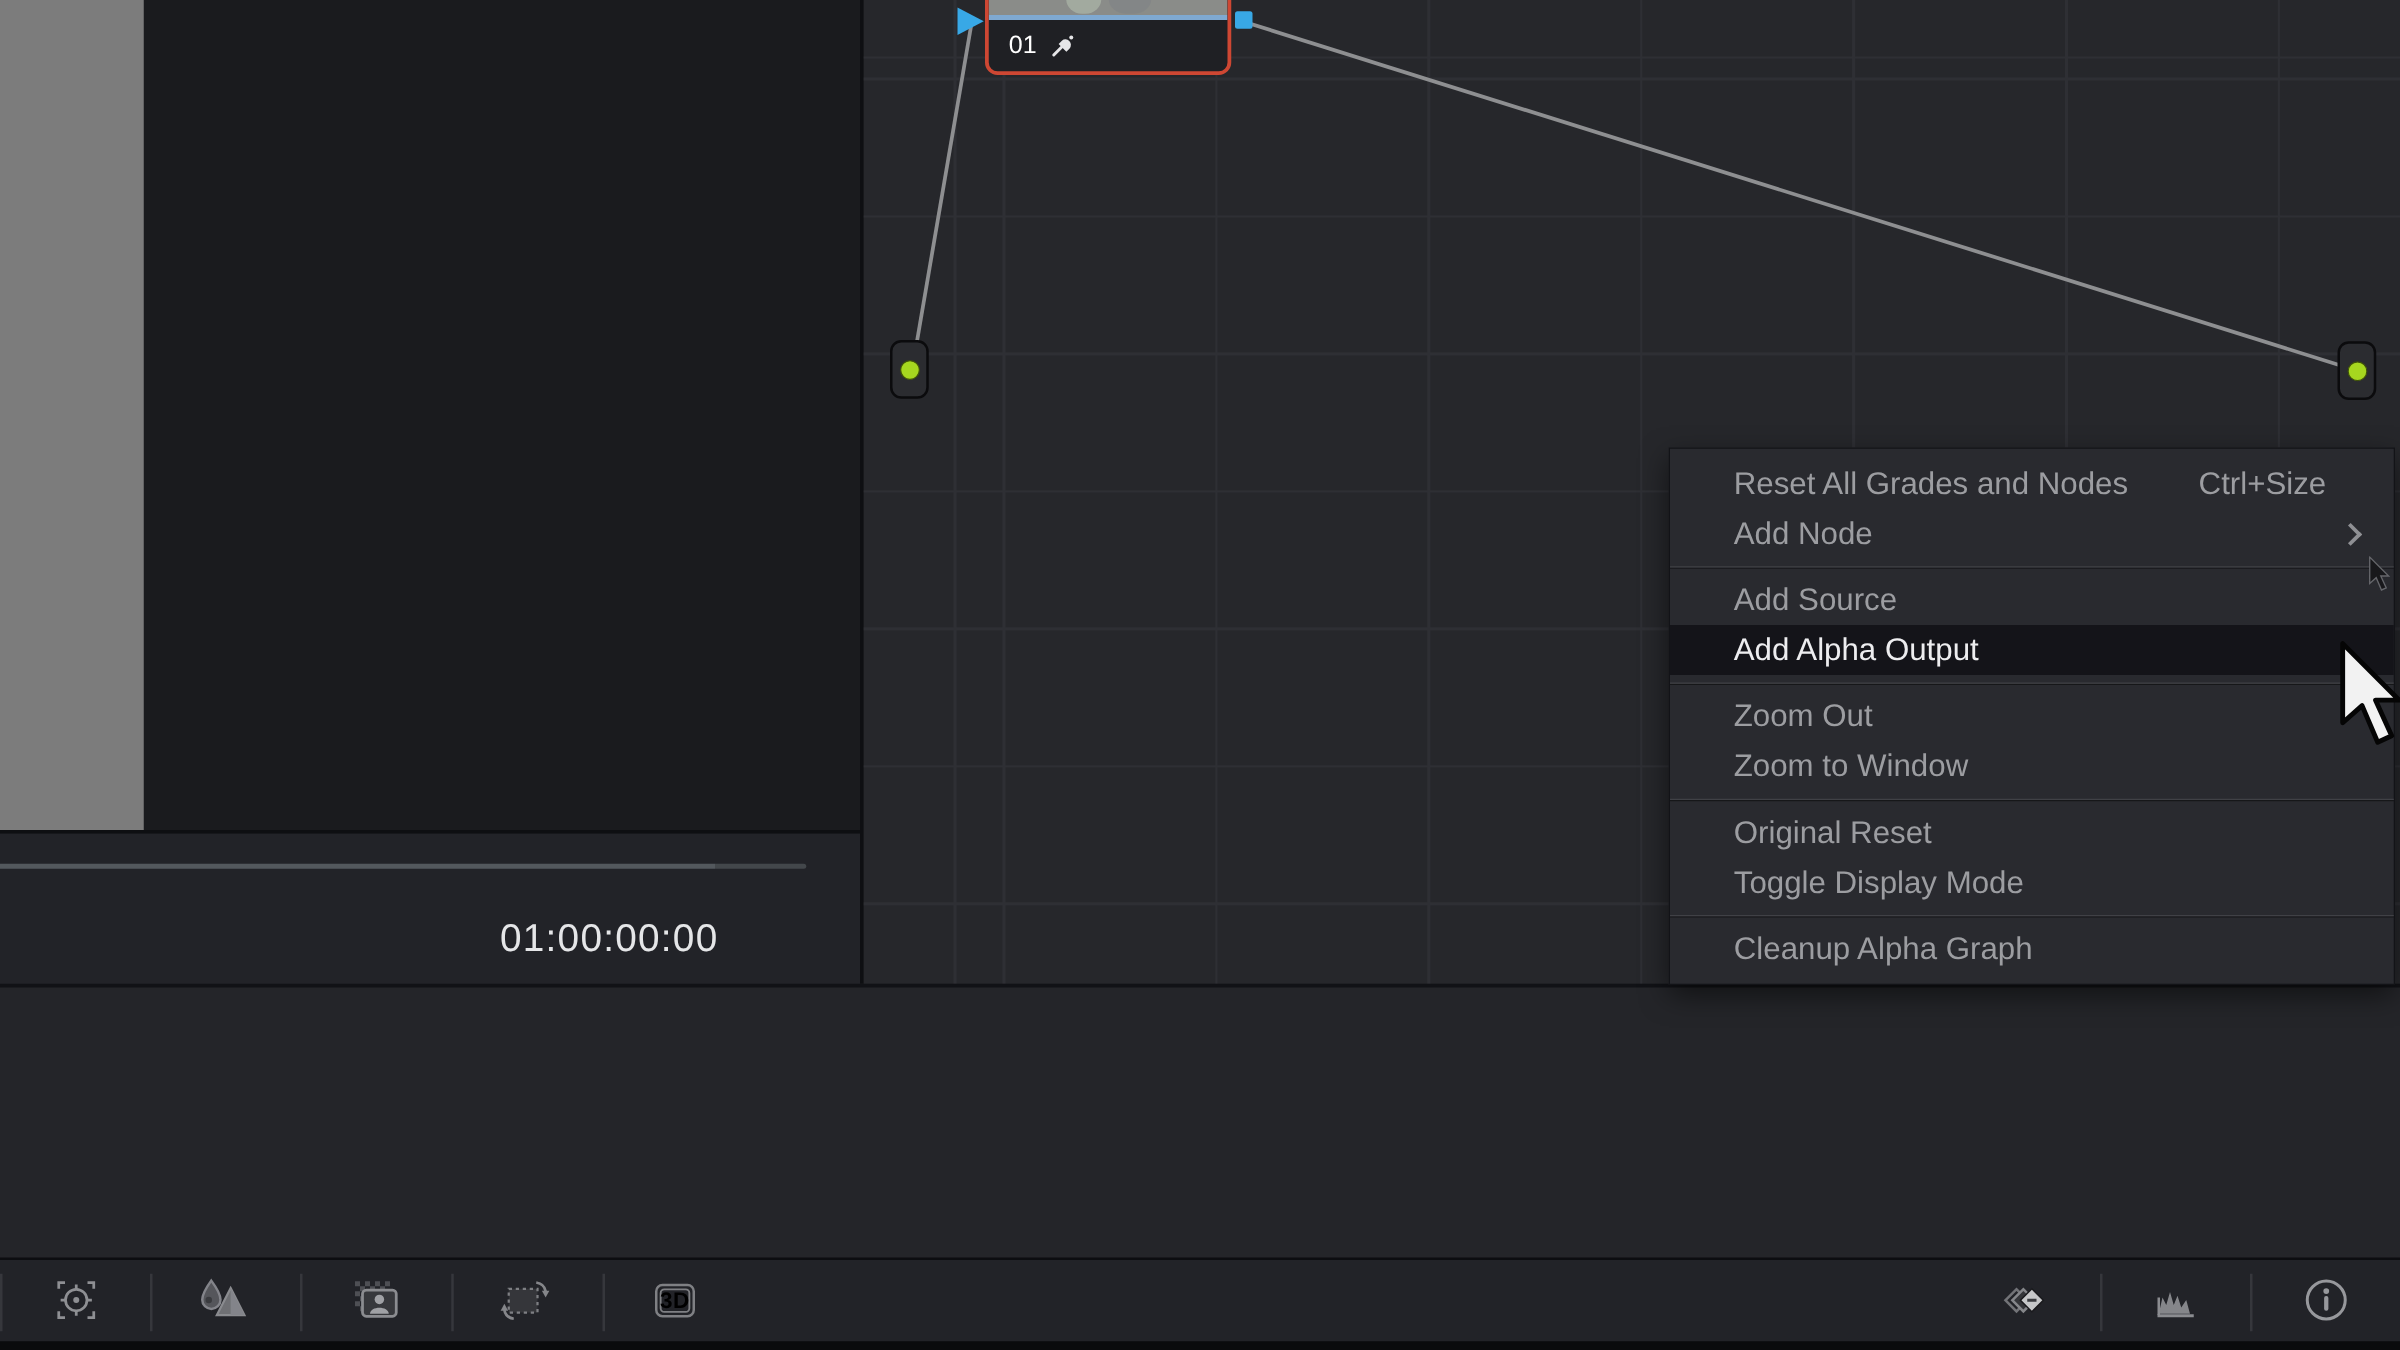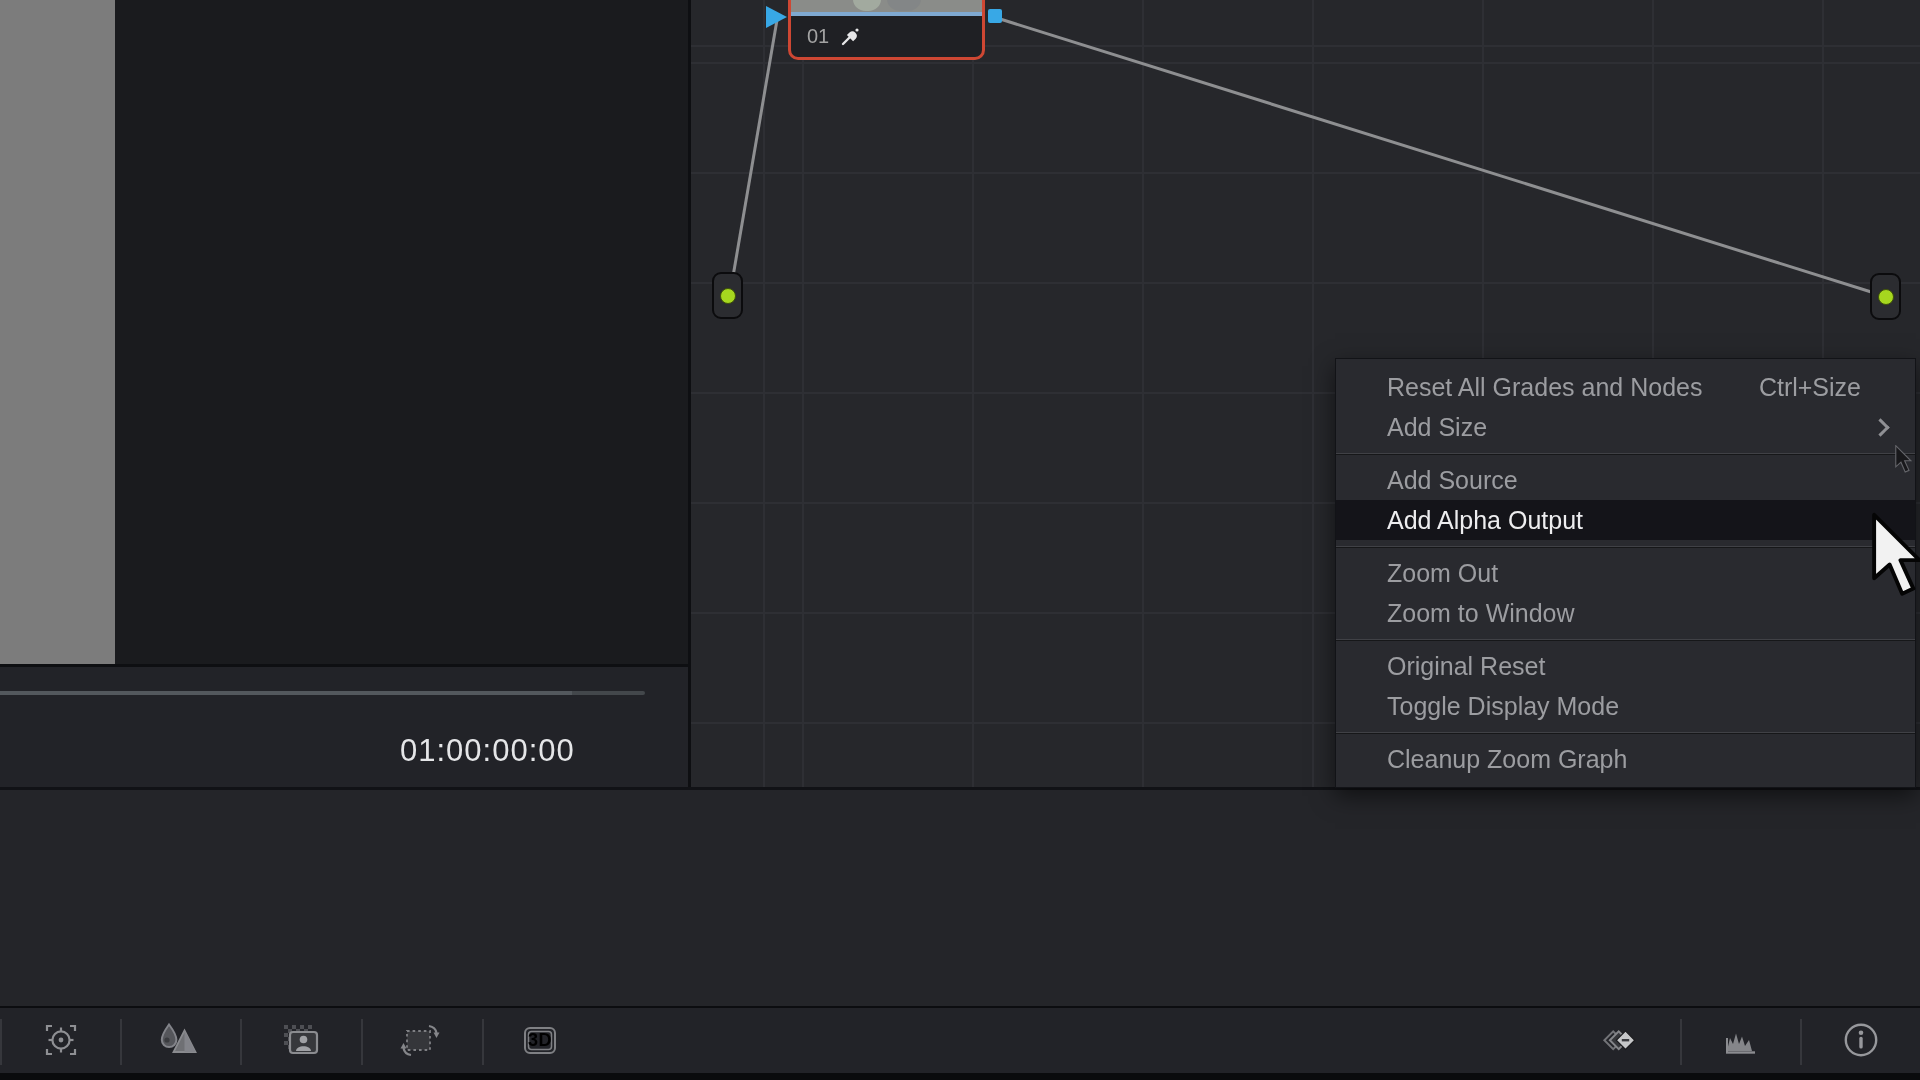--- a/index.html
+++ b/index.html
@@ -32,21 +32,21 @@
 
   .corrector-node{position:absolute;left:97px;top:-32px;width:197px;height:92px;
     background:#1f2024;border:3px solid #ce4733;border-radius:10px;overflow:hidden;}
   .node-thumb{position:relative;width:100%;height:41px;background:#8a8c89;}
   .thumb-blob{position:absolute;left:62px;top:14px;width:28px;height:26px;background:#a2aa9f;
     border-radius:45%;}
   .thumb-blob2{position:absolute;left:96px;top:10px;width:34px;height:30px;background:#7f8286;
     border-radius:40%;opacity:.6;}
   .node-blueline{width:100%;height:4px;background:#7fa9d1;}
   .node-labelrow{display:flex;align-items:center;gap:10px;padding-left:16px;height:41px;}
-  .node-number{font-size:20px;color:#a3a3a3;}
+  .node-number{font-size:20px;color:#ffffff;}
   .port-in{position:absolute;left:75px;top:6px;width:0;height:0;
     border-top:11px solid transparent;border-bottom:11px solid transparent;
     border-left:21px solid #38a8e6;}
   .port-out{position:absolute;left:297px;top:9px;width:14px;height:14px;background:#38a8e6;border-radius:2px;}
 
   .rgb-node{position:absolute;width:31px;height:47px;background:#2b2c30;
     border:2px solid #0b0b0d;border-radius:9px;display:flex;align-items:center;justify-content:center;}
   .rgb-node-left{left:21px;top:272px;}
   .rgb-node-right{left:1179px;top:273px;}
   .rgb-dot{width:16px;height:16px;border-radius:50%;background:#a6d71f;border:1px solid #3f5208;}
@@ -131,21 +131,21 @@
 
   <div class="menu">
 
       <div class="menu-row">
         <span class="menu-label">Reset All Grades and Nodes</span>
         <span class="menu-shortcut">Ctrl+Size</span>
 
       </div>
 
       <div class="menu-row">
-        <span class="menu-label">Add Size</span>
+        <span class="menu-label">Add Node</span>
 
         <span class="menu-chevron"></span>
       </div>
 
       <div class="menu-sep"></div>
 
       <div class="menu-row">
         <span class="menu-label">Add Source</span>
 
       </div>
@@ -176,21 +176,21 @@
       </div>
 
       <div class="menu-row">
         <span class="menu-label">Toggle Display Mode</span>
 
       </div>
 
       <div class="menu-sep"></div>
 
       <div class="menu-row">
-        <span class="menu-label">Cleanup Zoom Graph</span>
+        <span class="menu-label">Cleanup Alpha Graph</span>
 
       </div>
 
   </div>
 
   <div class="toolbar-topline"></div>
   <div class="toolbar">
     <div class="tb-sep" style="left:0px;"></div>
     <div class="tb-sep" style="left:120px;"></div>
     <div class="tb-sep" style="left:240px;"></div>

